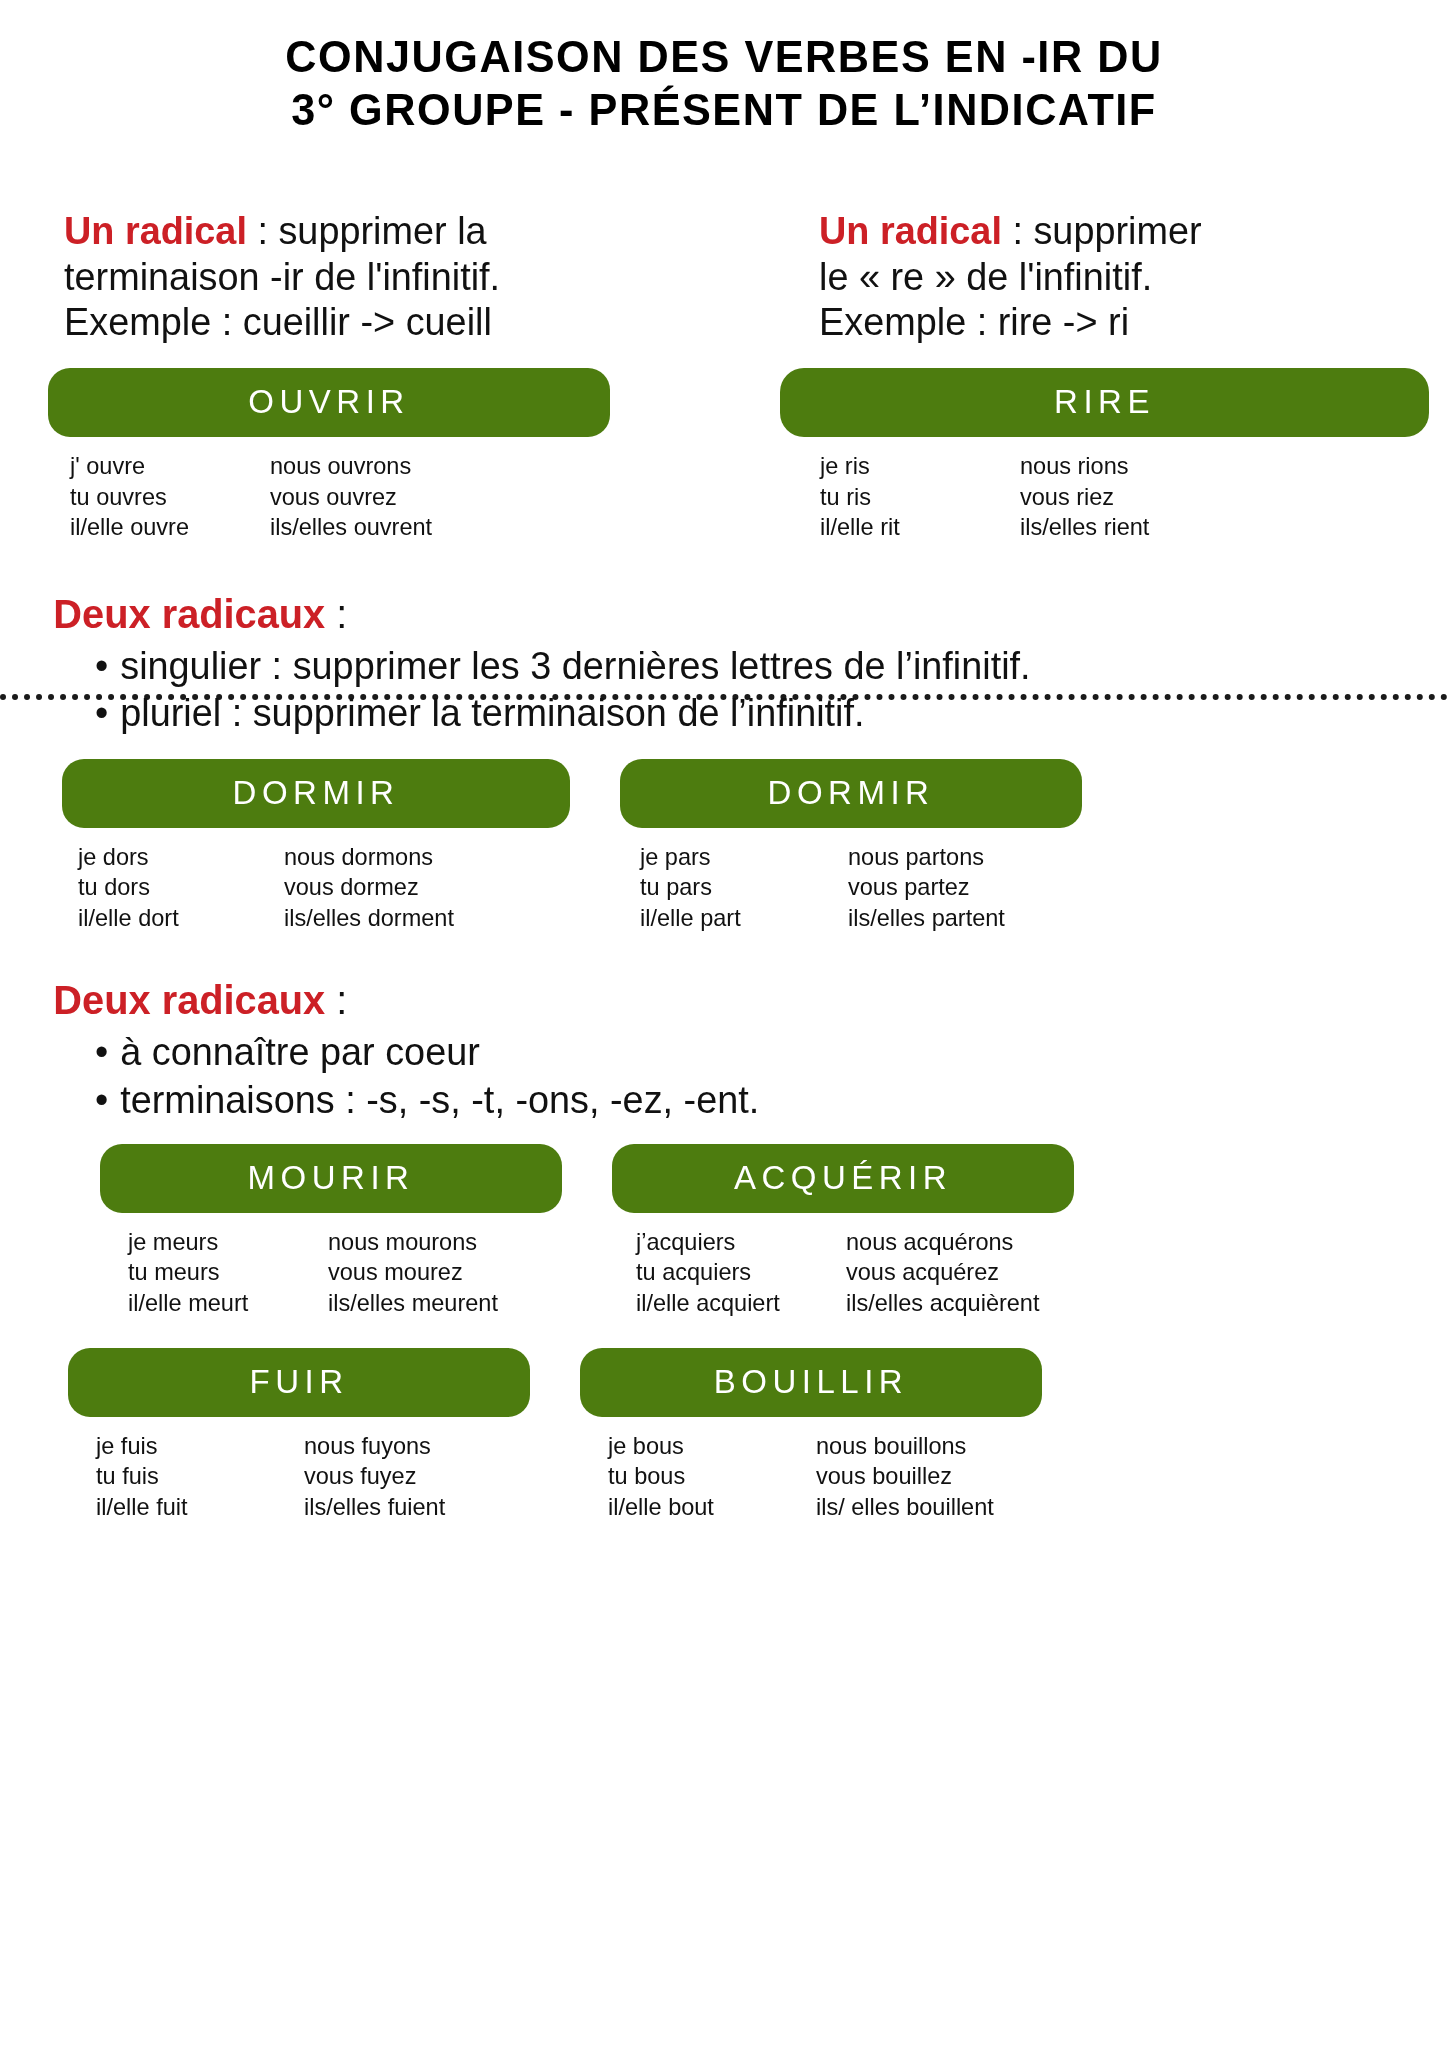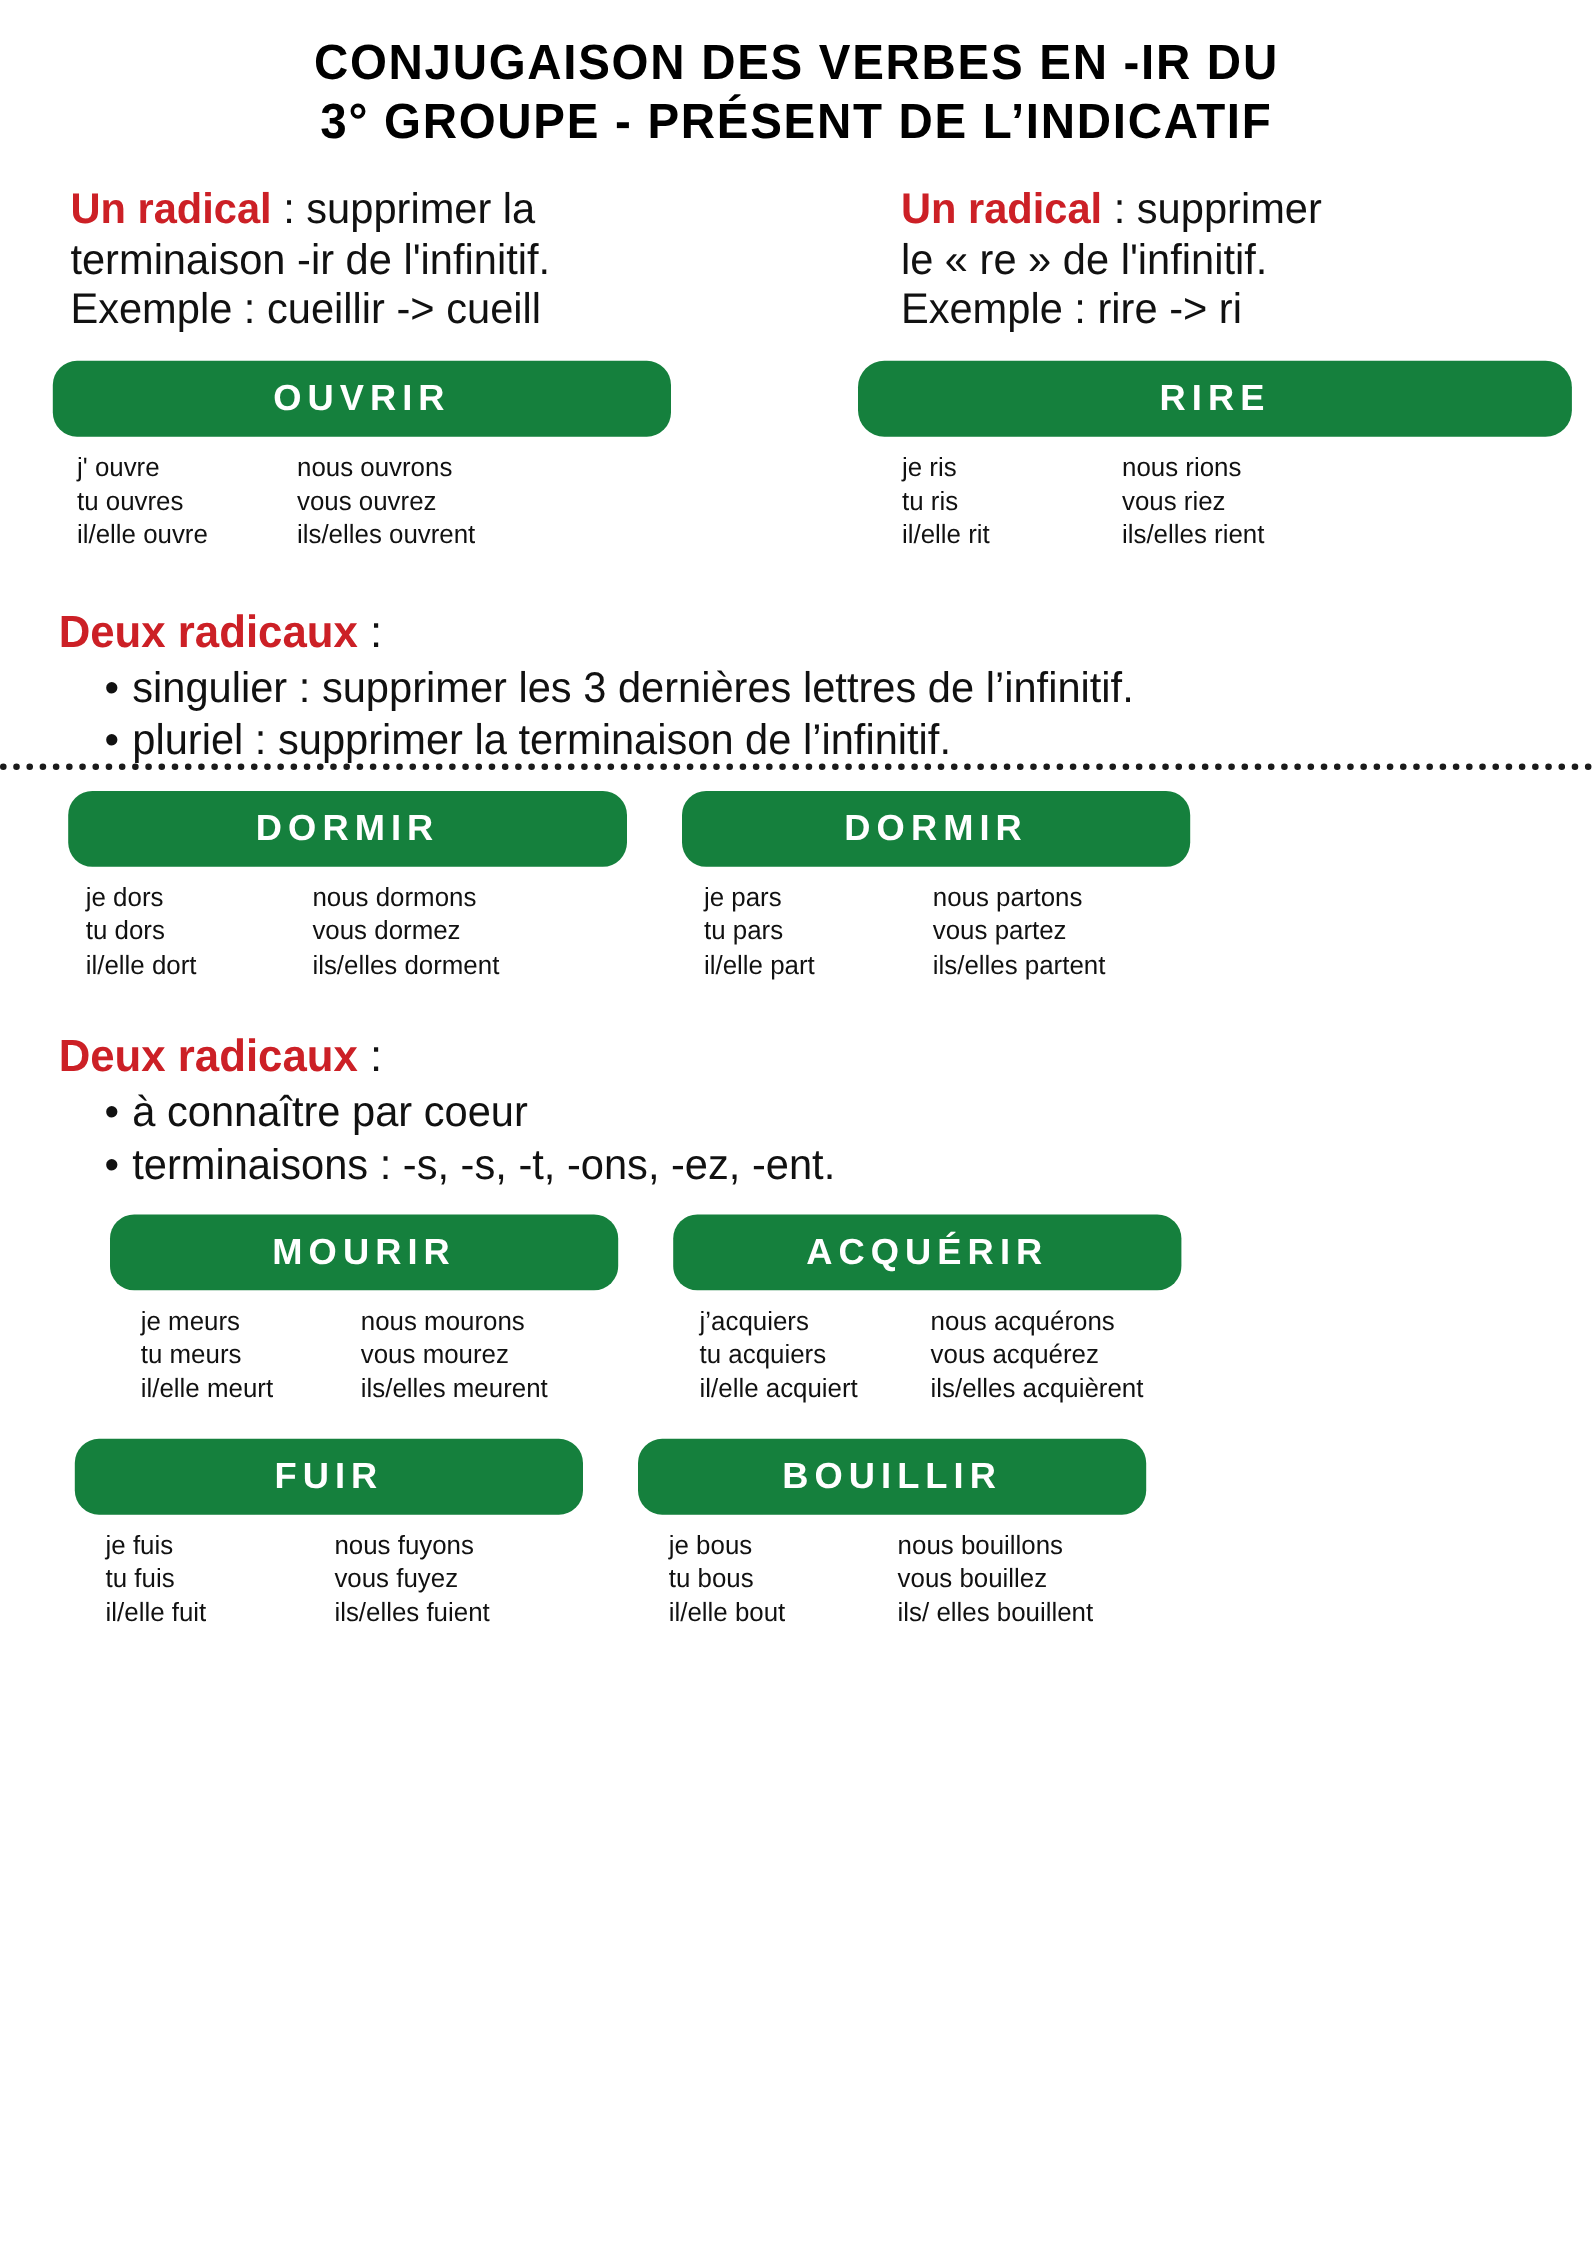--- a/index.html
+++ b/index.html
@@ -27,43 +27,42 @@
     transform:scaleX(0.96);
   }
   .title-line { display:block; white-space:nowrap; }
 
   
   .rules-row {
     display:flex;
     margin-top:32px;
     padding:0 26px 0 64px;
   }
-  .rule-col { width:50%; }
+  .rule-col { width:50%;margin-top:40px; }
   .rule-col.right { padding-left:76px; }
   .rule-line {
     font-size:39px;
     line-height:1.165;
     color:#111;
     white-space:nowrap;
     transform:scaleX(0.97);
     transform-origin:left center;
   }
   .red { color:#cc2026; font-weight:bold; }
 
   
   .verb-head {
-    background:#15803d;
+    background:#4d7c0f;
     border-radius:22px;
     color:#ffffff;
     text-align:center;
     font-size:33px;
     letter-spacing:5.5px;
     padding:17px 10px 19px;
     line-height:1;
-    font-weight:bold;
   }
 
   
   .conj {
     display:flex;
     margin-top:14px;
     font-size:24px;
     line-height:1.27;
     color:#111;
   }

